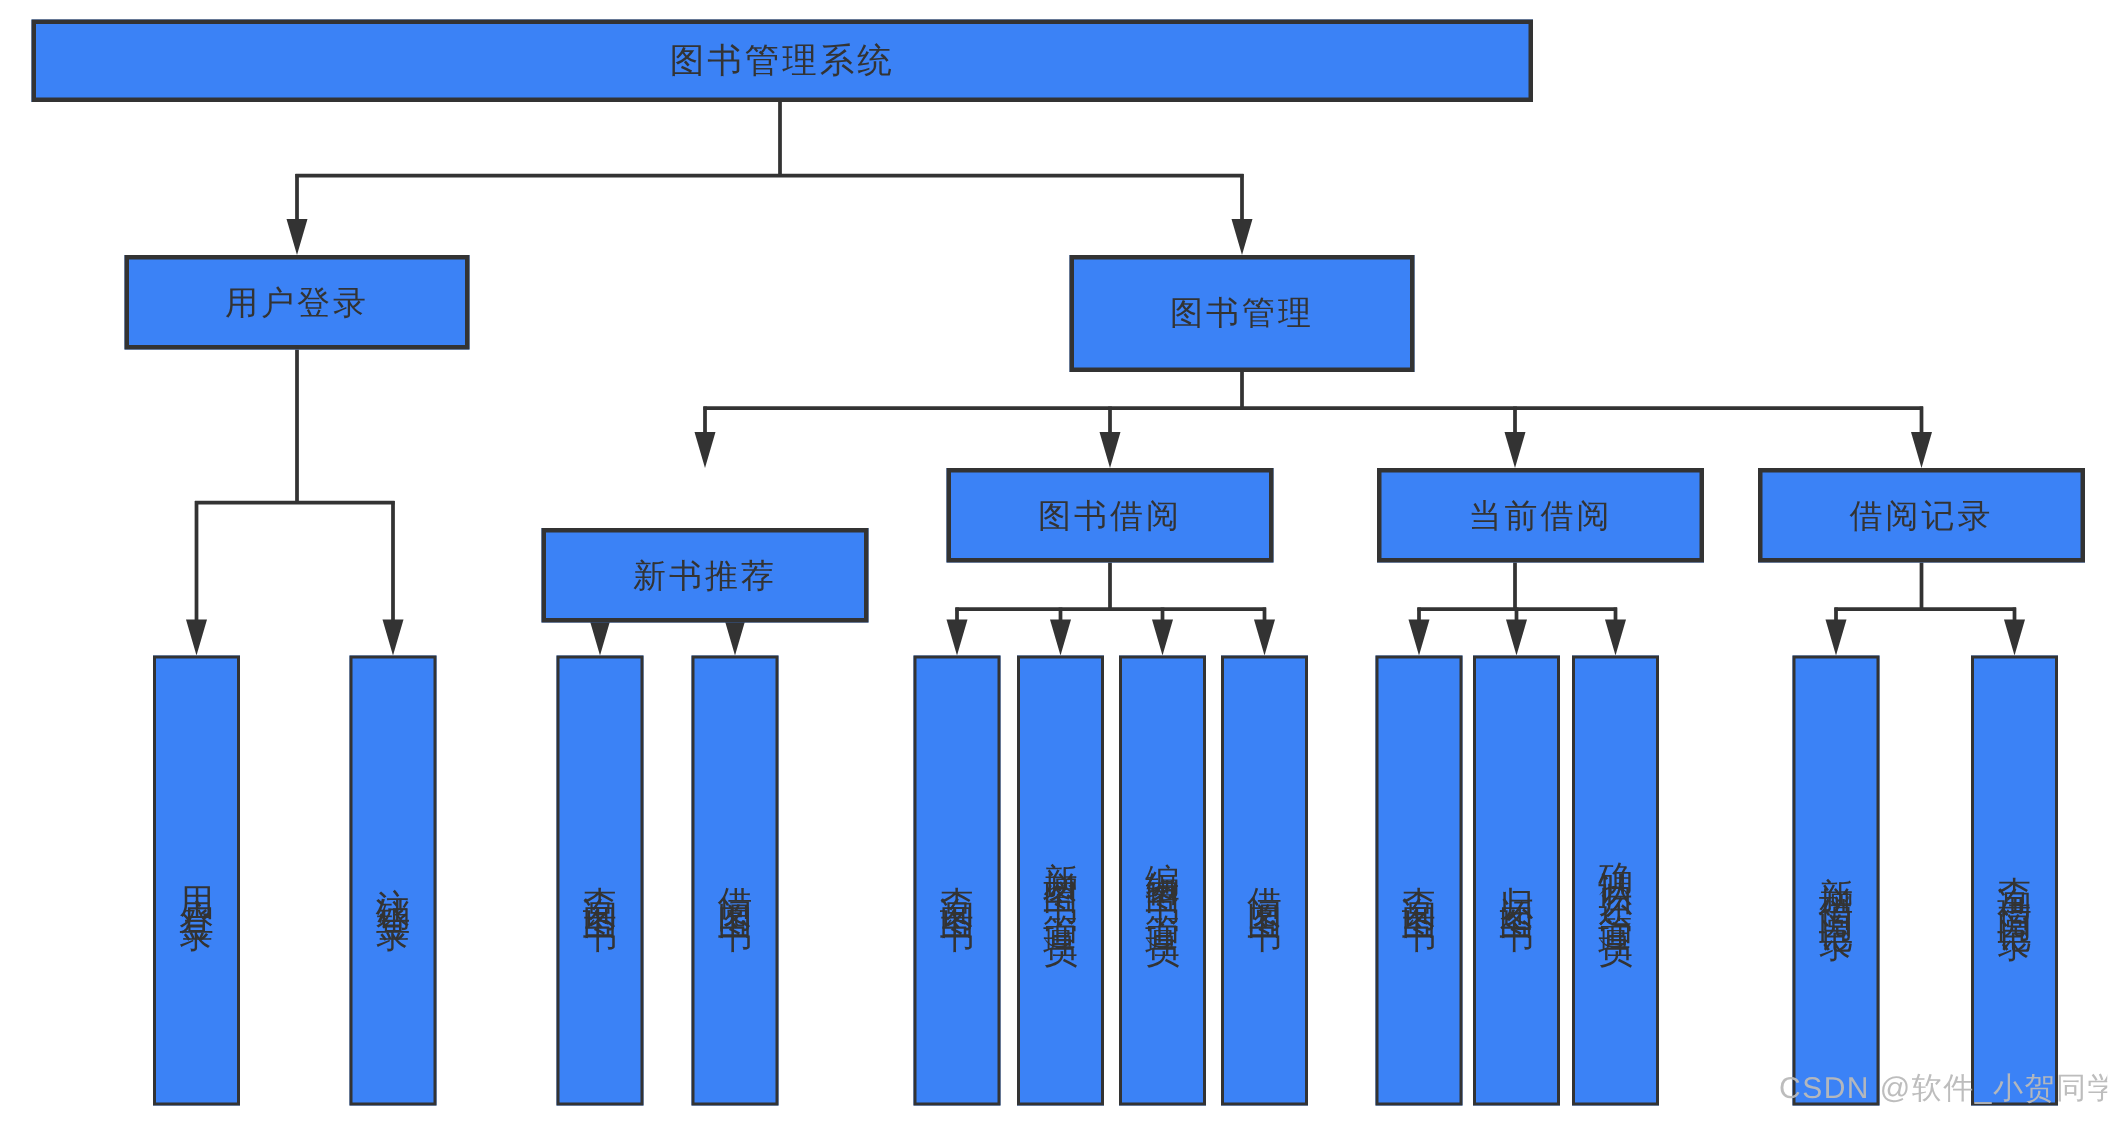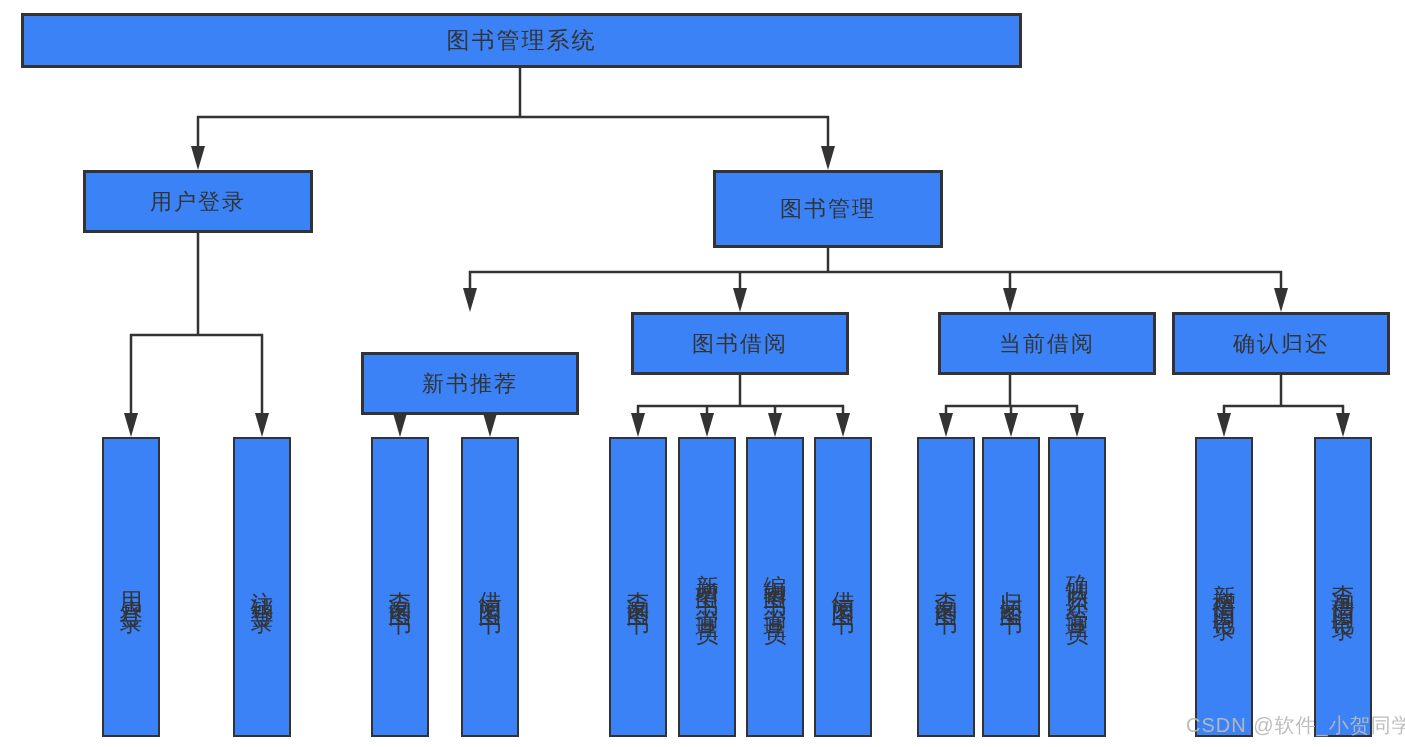--- a/index.html
+++ b/index.html
@@ -152,22 +152,22 @@
     </g>
   </svg>
 
   <div class="node hbox root-box" style="left:21px; top:13px; width:1001px; height:55px;">图书管理系统</div>
 
   <div class="node hbox" style="left:83px; top:170px; width:230px; height:63px;">用户登录</div>
   <div class="node hbox" style="left:713px; top:170px; width:230px; height:78px;">图书管理</div>
 
   <div class="node hbox" style="left:361px; top:312px; width:218px; height:63px;margin-top:40px;">新书推荐</div>
   <div class="node hbox" style="left:631px; top:312px; width:218px; height:63px;">图书借阅</div>
-  <div class="node hbox" style="left:938px; top:312px; width:218px; height:63px;">当前借阅</div>
-  <div class="node hbox" style="left:1172px; top:312px; width:218px; height:63px;">确认归还</div>
+  <div class="node hbox" style="left:918px; top:312px; width:218px; height:63px;">当前借阅</div>
+  <div class="node hbox" style="left:1172px; top:312px; width:218px; height:63px;">借阅记录</div>
 
   <div class="node vbox" style="left:102px; top:437px; width:58px; height:300px;">
     <span class="vtext">用户登录</span>
   </div>
   <div class="node vbox" style="left:233px; top:437px; width:58px; height:300px;">
     <span class="vtext">注销登录</span>
   </div>
 
   <div class="node vbox" style="left:371px; top:437px; width:58px; height:300px;">
     <span class="vtext">查询图书</span>

